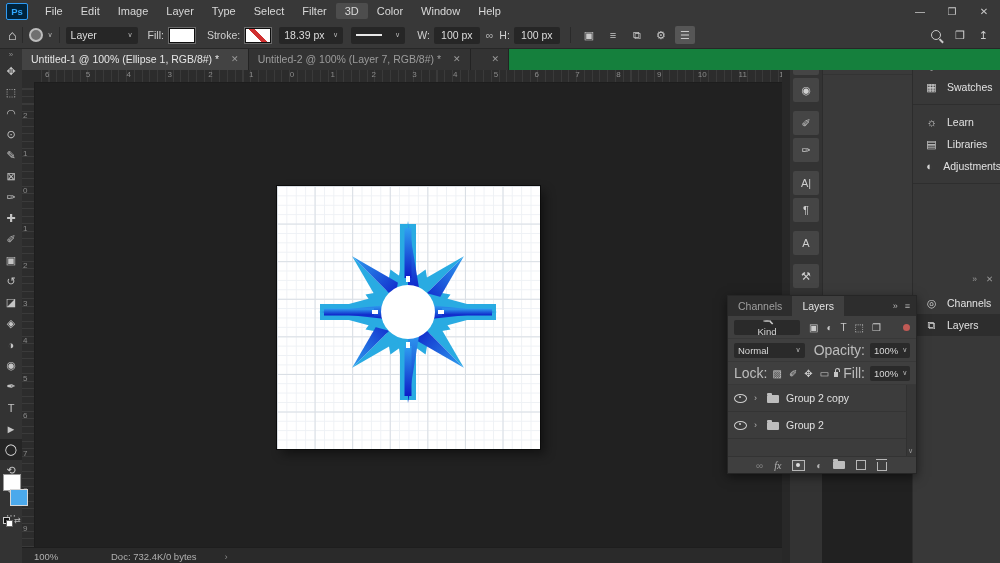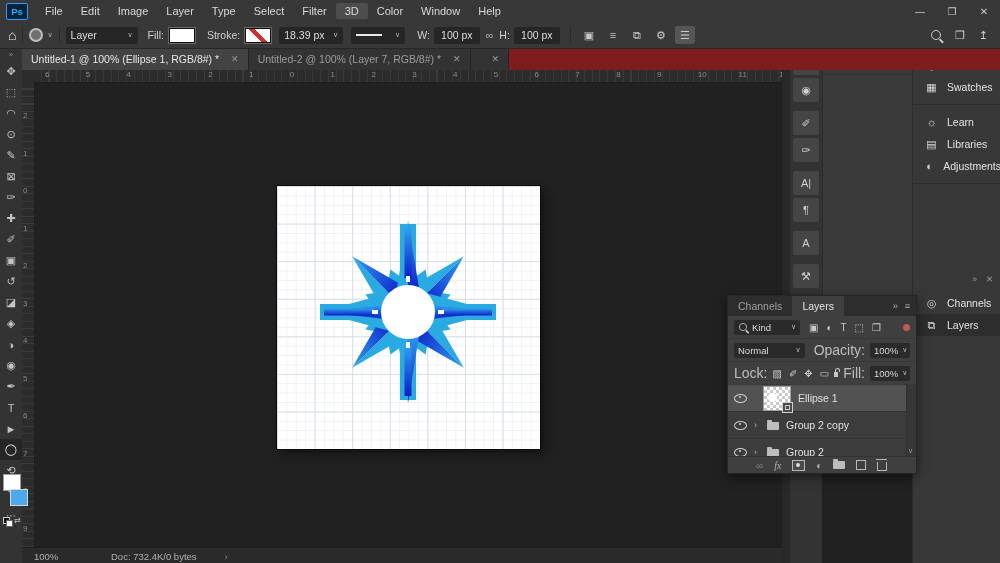--- a/index.html
+++ b/index.html
@@ -34,21 +34,21 @@
   .swatch.stroke{background:linear-gradient(45deg,#fff 42%,#d03030 42%,#d03030 58%,#fff 58%);}
   .linestyle{width:26px;height:2px;background:#e8e8e8;display:inline-block;}
   .ob-btn{width:20px;height:18px;display:inline-flex;align-items:center;justify-content:center;
           font-size:11px;color:#c9c9c9;border-radius:2px;margin:0 2px;}
   .ob-btn.active{background:#565656;}
   .icon-search{width:8px;height:8px;border:1.5px solid #c9c9c9;border-radius:50%;
                display:inline-block;position:relative;}
   .icon-search::after{content:"";position:absolute;width:5px;height:1.5px;background:#c9c9c9;
                right:-4px;bottom:-2px;transform:rotate(45deg);}
   
-  .tabbar{left:22px;top:48px;width:978px;height:22px;background:#7f1d1d;display:flex;z-index:20;}
+  .tabbar{left:22px;top:48px;width:978px;height:22px;background:#15803d;display:flex;z-index:20;}
   .tab{display:flex;align-items:center;padding:0 9px;font-size:10.5px;color:#9c9c9c;
        background:#333;border-right:1px solid #232323;white-space:nowrap;}
   .tab.active{background:#434343;color:#e6e6e6;}
   .tab .tclose{margin-left:12px;font-size:9px;color:#9a9a9a;}
   
   .toolbar{left:0;top:48px;width:22px;height:515px;background:#333;z-index:25;}
   .tb-collapse{display:block;text-align:center;color:#8a8a8a;font-size:8px;height:13px;line-height:13px;}
   .tool{width:22px;height:21px;display:flex;align-items:center;justify-content:center;
         color:#c4c4c4;font-size:11px;}
   .tool.selected{background:#252525;color:#e8e8e8;}
@@ -498,21 +498,21 @@
         <span class="lp-tab">Channels</span>
         <span class="lp-tab active">Layers</span>
       </div>
     <div class="lp-tabicons">
       <span>»</span>
       <span>≡</span>
     </div>
   </div>
 
   <div class="lp-row">
-    <span class="lp-fld" style="width:58px;">
+    <span class="lp-fld" style="width:58px;flex-direction:column;">
       <span class="icon-search" style="transform:scale(.8);"></span>
       <span>Kind</span>
       <span class="caret" style="margin-left:auto;">∨</span>
     </span>
     <div style="display:flex;gap:8px;margin-left:4px;">
         <span class="lp-ic">▣</span>
         <span class="lp-ic">◐</span>
         <span class="lp-ic">T</span>
         <span class="lp-ic">⬚</span>
         <span class="lp-ic">❐</span>
@@ -543,29 +543,20 @@
     <span class="icon-lock"></span>
     <span class="lp-label" style="margin-left:auto;">Fill:</span>
     <span class="lp-fld" style="width:32px;">
       <span>100%</span>
       <span class="caret" style="margin-left:auto;">∨</span>
     </span>
   </div>
 
   <div class="lp-rows">
     <div>
-        <div class="lrow shape-row selected">
-        <span class="icon-eye"></span>
-        <span class="expander">›</span>
-        <span class="thumb">
-            <span class="thumb-badge"></span>
-          </span>
-
-        <span>Ellipse 1</span>
-      </div>
         <div class="lrow group-row">
         <span class="icon-eye"></span>
         <span class="expander">›</span>
 
         <span class="icon-folder"></span>
         <span>Group 2 copy</span>
       </div>
         <div class="lrow group-row">
         <span class="icon-eye"></span>
         <span class="expander">›</span>

